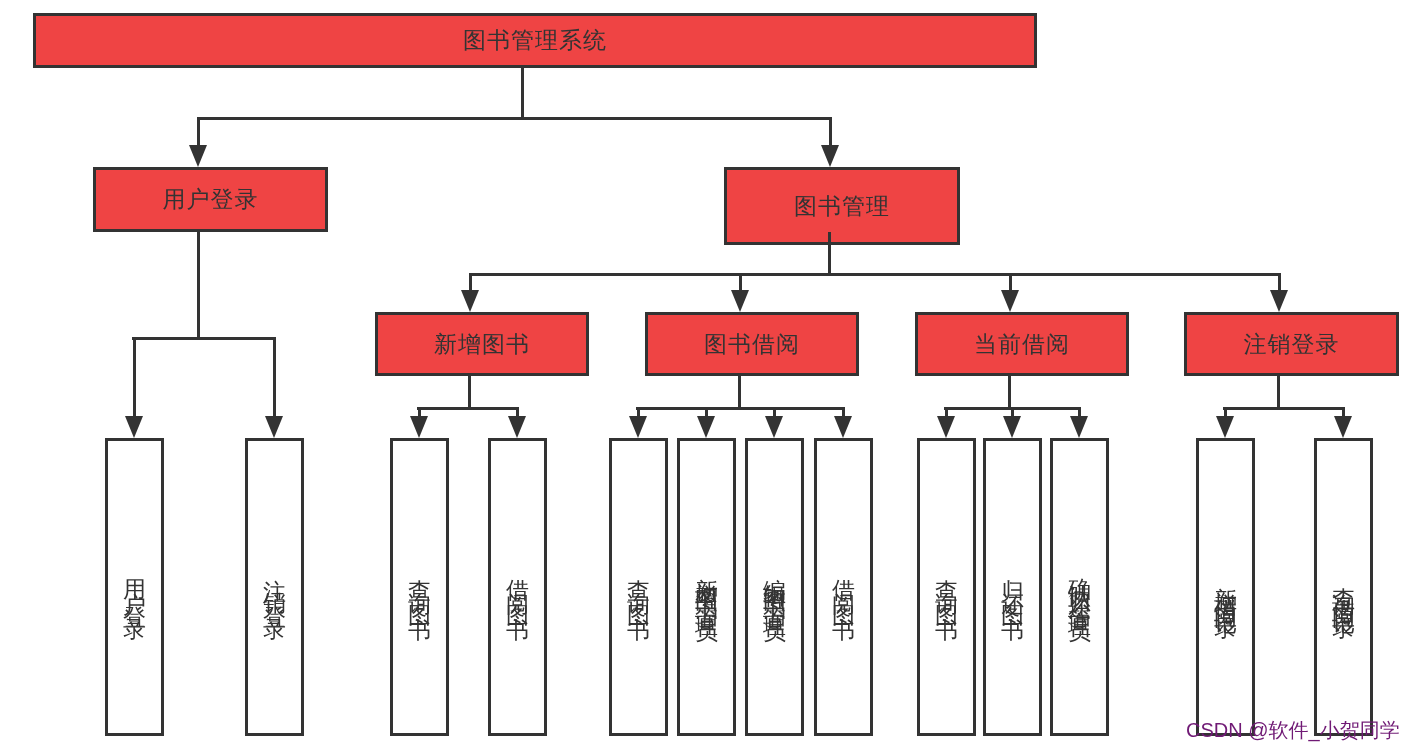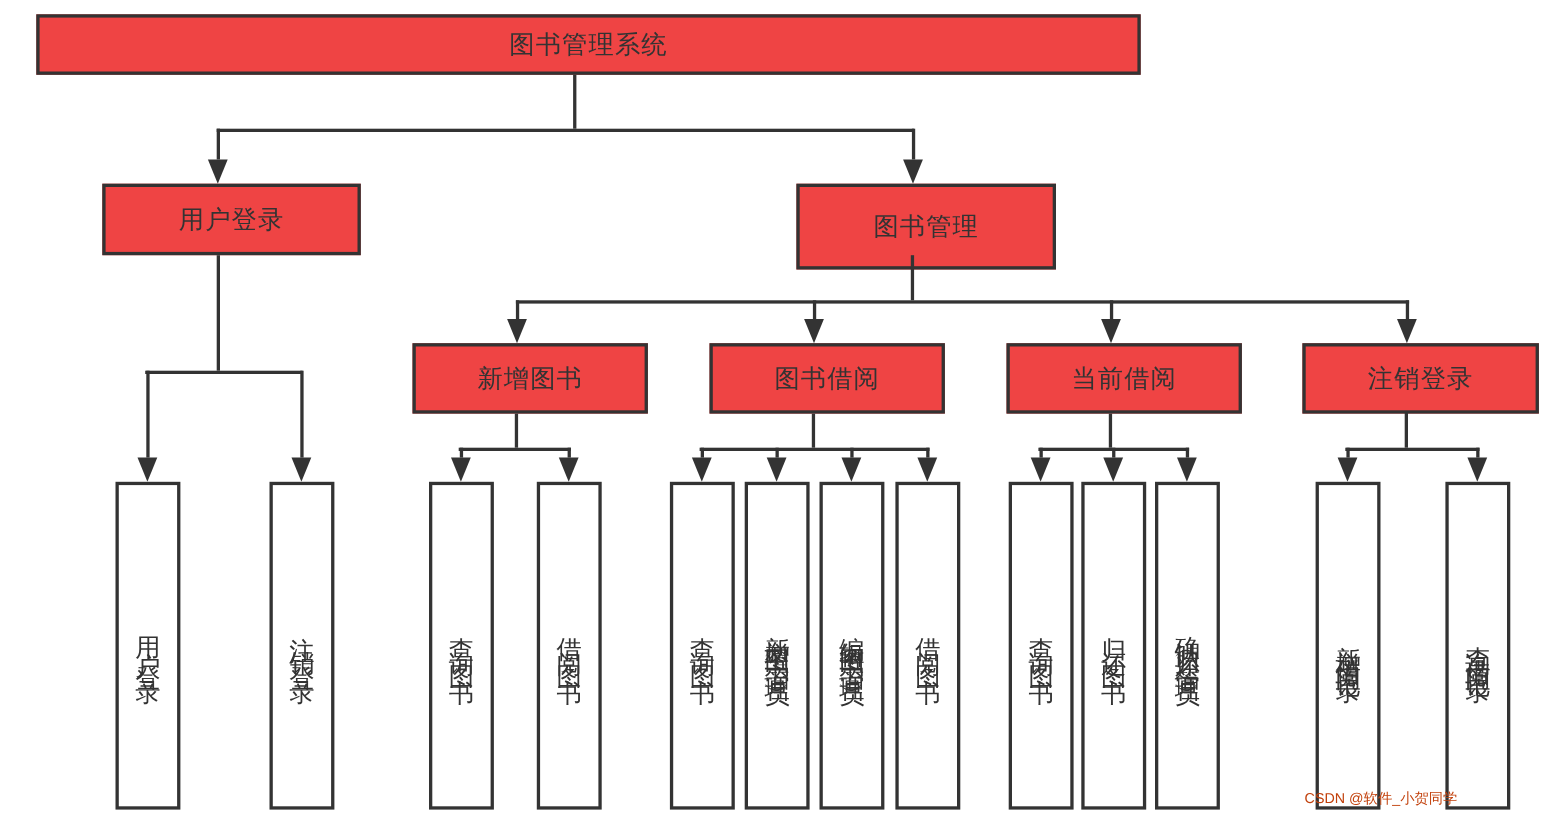--- a/index.html
+++ b/index.html
@@ -25,21 +25,21 @@
   .vnode.dense .vtext{letter-spacing:6px;}
   
   .vline{position:absolute;width:3px;background:#333333;}
   .hline{position:absolute;height:3px;background:#333333;}
   .arrow{position:absolute;width:18px;display:flex;flex-direction:column;align-items:center;}
   .arrow-stem{width:3px;background:#333333;flex:1;}
   .arrow-head{width:0;height:0;border-left:9px solid transparent;border-right:9px solid transparent;border-top:22px solid #333333;}
   
   .watermark{
     position:absolute;left:1186px;top:717px;width:210px;
-    font-size:13px;color:#c2410c;white-space:nowrap;z-index:5;
+    font-size:20px;color:#701a75;white-space:nowrap;z-index:5;
   }
 </style>
 </head>
 <body>
 
 <div class="stage">
 
   <div class="node" style="left:21px;top:13px;width:1004px;height:55px;">
     <span>图书管理系统</span>
   </div>

